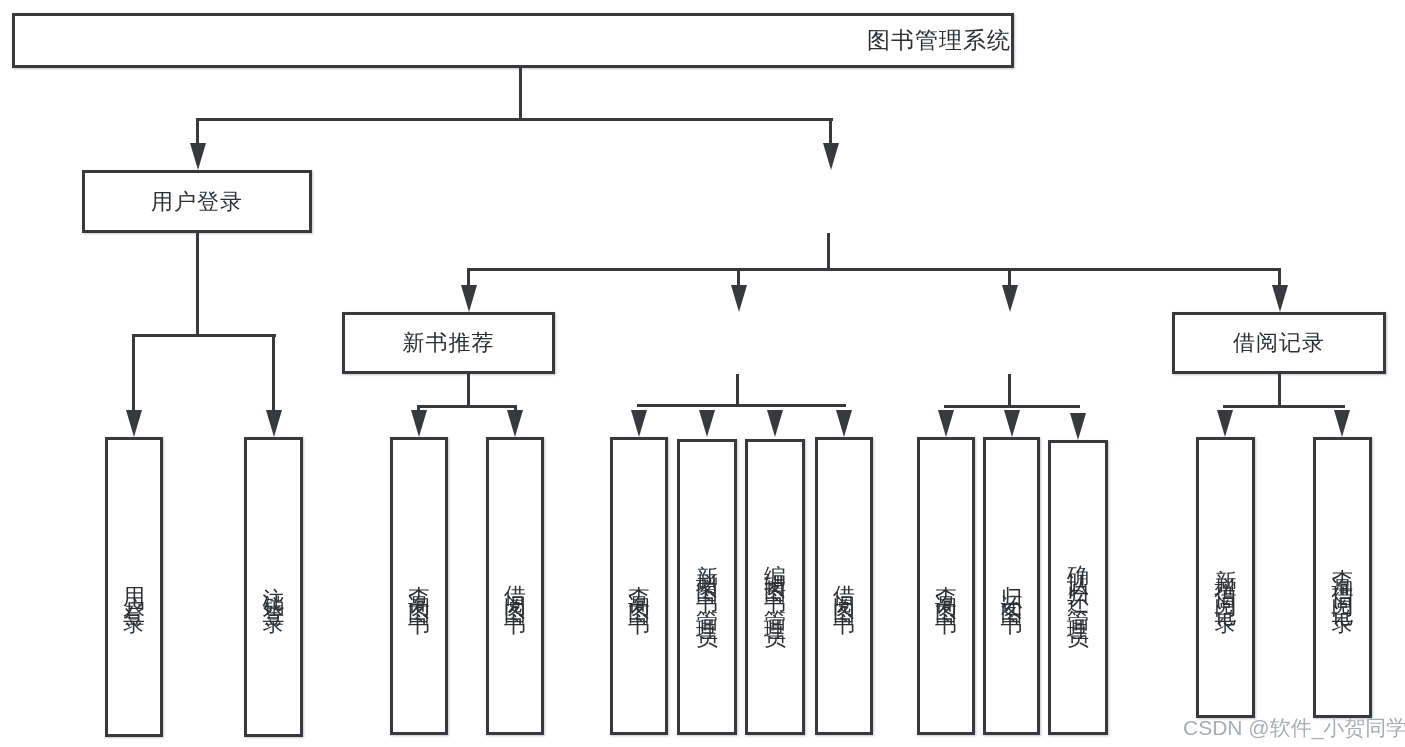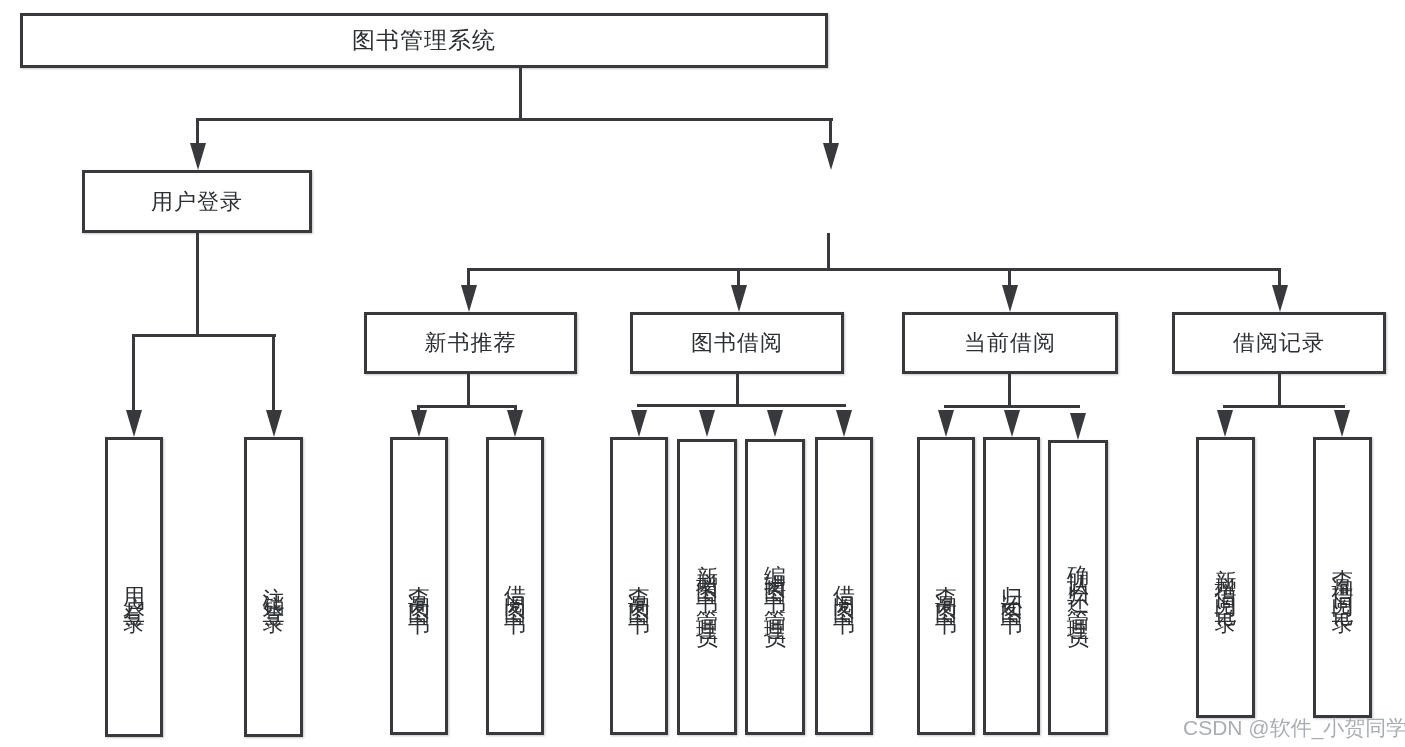--- a/index.html
+++ b/index.html
@@ -59,21 +59,21 @@
     text-shadow: 1px 1px 0 #ffffff;
     white-space: nowrap;
     z-index: 5;
   }
 </style>
 </head>
 <body>
 
 <div class="stage">
 
-  <div class="box root" style="left:20px;top:13px;width:808px;height:55px;">
+  <div class="box root" style="left:12px;top:13px;width:1002px;height:55px;justify-content:flex-end;">
     <span class="hlabel">图书管理系统</span>
   </div>
 
   <div class="v" style="left:519px;top:68px;height:52px;"></div>
   <div class="h" style="left:196px;top:118px;width:637px;"></div>
   <div class="v" style="left:196px;top:118px;height:28px;"></div>
   <div class="arr" style="left:190px;top:143px;"></div>
   <div class="v" style="left:829px;top:118px;height:28px;"></div>
   <div class="arr" style="left:823px;top:143px;"></div>
 
@@ -92,28 +92,22 @@
   <div class="h" style="left:467px;top:268px;width:814px;"></div>
   <div class="v" style="left:467px;top:268px;height:22px;"></div>
   <div class="arr" style="left:461px;top:285px;"></div>
   <div class="v" style="left:737px;top:268px;height:22px;"></div>
   <div class="arr" style="left:731px;top:285px;"></div>
   <div class="v" style="left:1008px;top:268px;height:22px;"></div>
   <div class="arr" style="left:1002px;top:285px;"></div>
   <div class="v" style="left:1278px;top:268px;height:22px;"></div>
   <div class="arr" style="left:1272px;top:285px;"></div>
 
-  <div class="box" style="left:364px;top:312px;width:213px;height:62px;">
+  <div class="box" style="left:342px;top:312px;width:213px;height:62px;">
     <span class="hlabel">新书推荐</span>
-  </div>
-  <div class="box" style="left:630px;top:312px;width:214px;height:62px;">
-    <span class="hlabel">图书借阅</span>
-  </div>
-  <div class="box" style="left:902px;top:312px;width:216px;height:62px;">
-    <span class="hlabel">当前借阅</span>
   </div>
   <div class="box" style="left:1172px;top:312px;width:214px;height:62px;">
     <span class="hlabel">借阅记录</span>
   </div>
 
   <div class="v" style="left:467px;top:374px;height:34px;"></div>
   <div class="h" style="left:417px;top:405px;width:100px;"></div>
   <div class="v" style="left:417px;top:405px;height:8px;"></div>
   <div class="arr" style="left:411px;top:410px;"></div>
   <div class="v" style="left:514px;top:405px;height:8px;"></div>

